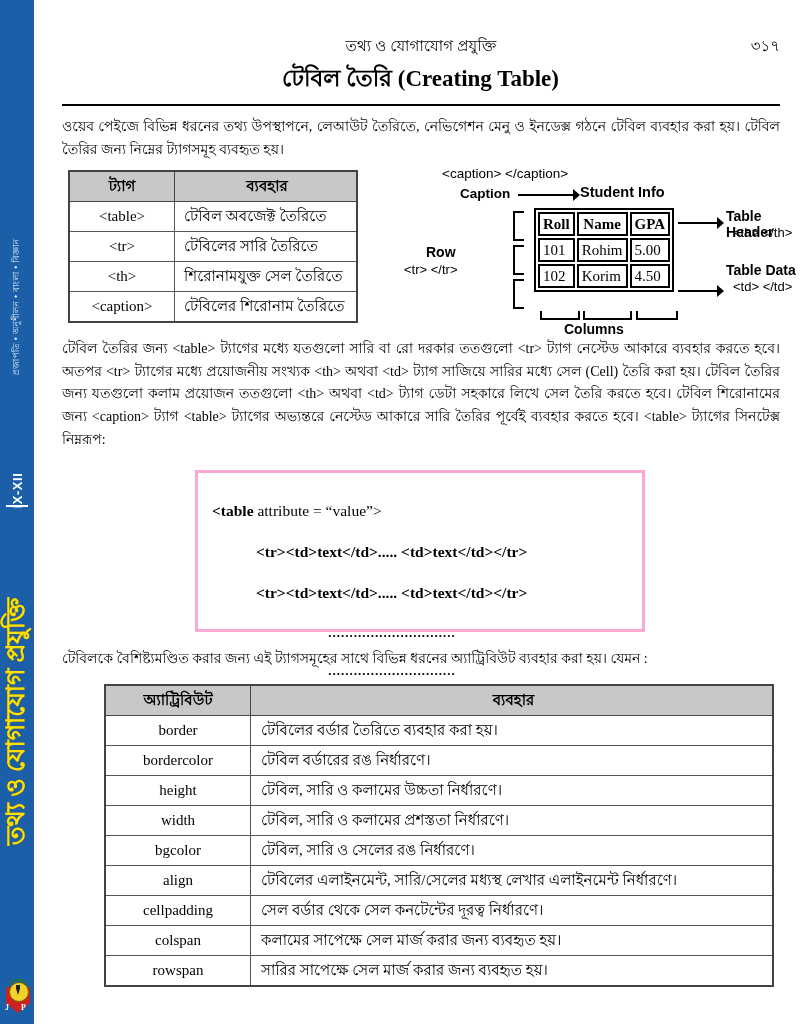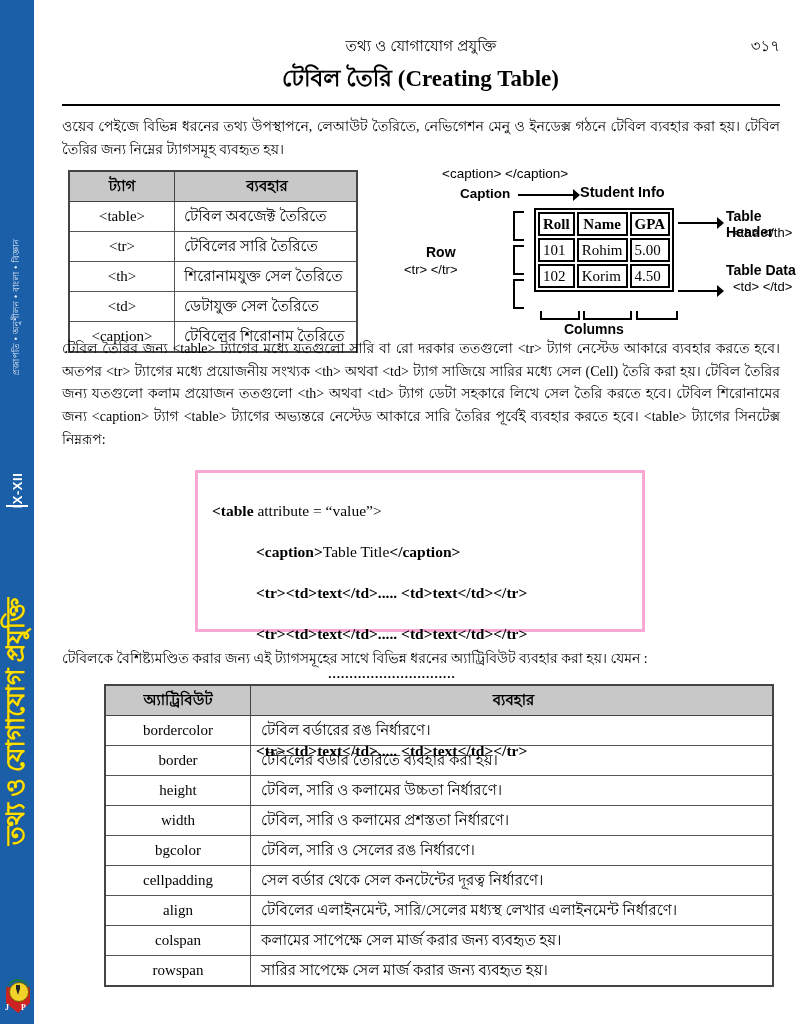--- a/index.html
+++ b/index.html
@@ -433,24 +433,20 @@
         <td class="c1">&lt;table&gt;</td>
         <td class="c2">টেবিল অবজেক্ট তৈরিতে</td>
       </tr>
       <tr>
         <td class="c1">&lt;tr&gt;</td>
         <td class="c2">টেবিলের সারি তৈরিতে</td>
       </tr>
       <tr>
         <td class="c1">&lt;th&gt;</td>
         <td class="c2">শিরোনামযুক্ত সেল তৈরিতে</td>
-      </tr>
-      <tr>
-        <td class="c1">&lt;td&gt;</td>
-        <td class="c2">ডেটাযুক্ত সেল তৈরিতে</td>
       </tr>
       <tr>
         <td class="c1">&lt;caption&gt;</td>
         <td class="c2">টেবিলের শিরোনাম তৈরিতে</td>
       </tr>
     </tbody>
   </table>
 
   <div class="diagram">
     <div class="dg-caption-tag">&lt;caption&gt; &lt;/caption&gt;</div>
@@ -499,65 +495,64 @@
     <div class="dg-td-line"></div>
     <div class="dg-td-arrow"></div>
     <div class="dg-td-lbl">Table Data</div>
     <div class="dg-td-tag">&lt;td&gt; &lt;/td&gt;</div>
   </div>
 
   <div class="para" id="para-mid">টেবিল তৈরির জন্য &lt;table&gt; ট্যাগের মধ্যে যতগুলো সারি বা রো দরকার ততগুলো &lt;tr&gt; ট্যাগ নেস্টেড আকারে ব্যবহার করতে হবে। অতপর &lt;tr&gt; ট্যাগের মধ্যে প্রয়োজনীয় সংখ্যক &lt;th&gt; অথবা &lt;td&gt; ট্যাগ সাজিয়ে সারির মধ্যে সেল (Cell) তৈরি করা হয়। টেবিল তৈরির জন্য যতগুলো কলাম প্রয়োজন ততগুলো &lt;th&gt; অথবা &lt;td&gt; ট্যাগ ডেটা সহকারে লিখে সেল তৈরি করতে হবে। টেবিল শিরোনামের জন্য &lt;caption&gt; ট্যাগ &lt;table&gt; ট্যাগের অভ্যন্তরে নেস্টেড আকারে সারি তৈরির পূর্বেই ব্যবহার করতে হবে। &lt;table&gt; ট্যাগের সিনটেক্স নিম্নরূপ:</div>
 
   <div class="codebox">
 <div><b>&lt;table</b><span> attribute = “value”&gt;</span></div>
-<div style="padding-left:44px"><b>&lt;caption&gt;</b><span>Table Title</span><b>&lt;/caption&gt;</b></div>
 <div style="padding-left:44px"><b>&lt;tr&gt;&lt;td&gt;text&lt;/td&gt;..... &lt;td&gt;text&lt;/td&gt;&lt;/tr&gt;</b></div>
 <div style="padding-left:44px"><b>&lt;tr&gt;&lt;td&gt;text&lt;/td&gt;..... &lt;td&gt;text&lt;/td&gt;&lt;/tr&gt;</b></div>
 <div class="code-dots">..............................</div>
 <div class="code-dots">..............................</div>
 <div style="padding-left:44px"><b>&lt;tr&gt;&lt;td&gt;text&lt;/td&gt;..... &lt;td&gt;text&lt;/td&gt;&lt;/tr&gt;</b></div>
   </div>
 
   <div class="para" id="para-attr">টেবিলকে বৈশিষ্ট্যমণ্ডিত করার জন্য এই ট্যাগসমূহের সাথে বিভিন্ন ধরনের অ্যাট্রিবিউট ব্যবহার করা হয়। যেমন :</div>
 
   <table class="doc" id="attr-table">
     <tbody>
       <tr class="hdr">
         <td class="c1">অ্যাট্রিবিউট</td>
         <td class="c2">ব্যবহার</td>
       </tr>
       <tr>
+        <td class="c1">border</td>
+        <td class="c2">টেবিলের বর্ডার তৈরিতে ব্যবহার করা হয়।</td>
+      </tr>
+      <tr>
         <td class="c1">bordercolor</td>
         <td class="c2">টেবিল বর্ডারের রঙ নির্ধারণে।</td>
       </tr>
       <tr>
-        <td class="c1">border</td>
-        <td class="c2">টেবিলের বর্ডার তৈরিতে ব্যবহার করা হয়।</td>
-      </tr>
-      <tr>
         <td class="c1">height</td>
         <td class="c2">টেবিল, সারি ও কলামের উচ্চতা নির্ধারণে।</td>
       </tr>
       <tr>
         <td class="c1">width</td>
         <td class="c2">টেবিল, সারি ও কলামের প্রশস্ততা নির্ধারণে।</td>
       </tr>
       <tr>
         <td class="c1">bgcolor</td>
         <td class="c2">টেবিল, সারি ও সেলের রঙ নির্ধারণে।</td>
       </tr>
       <tr>
+        <td class="c1">align</td>
+        <td class="c2">টেবিলের এলাইনমেন্ট, সারি/সেলের মধ্যস্থ লেখার এলাইনমেন্ট নির্ধারণে।</td>
+      </tr>
+      <tr>
         <td class="c1">cellpadding</td>
         <td class="c2">সেল বর্ডার থেকে সেল কনটেন্টের দূরত্ব নির্ধারণে।</td>
       </tr>
       <tr>
-        <td class="c1">align</td>
-        <td class="c2">টেবিলের এলাইনমেন্ট, সারি/সেলের মধ্যস্থ লেখার এলাইনমেন্ট নির্ধারণে।</td>
-      </tr>
-      <tr>
         <td class="c1">colspan</td>
         <td class="c2">কলামের সাপেক্ষে সেল মার্জ করার জন্য ব্যবহৃত হয়।</td>
       </tr>
       <tr>
         <td class="c1">rowspan</td>
         <td class="c2">সারির সাপেক্ষে সেল মার্জ করার জন্য ব্যবহৃত হয়।</td>
       </tr>
     </tbody>
   </table>
 

